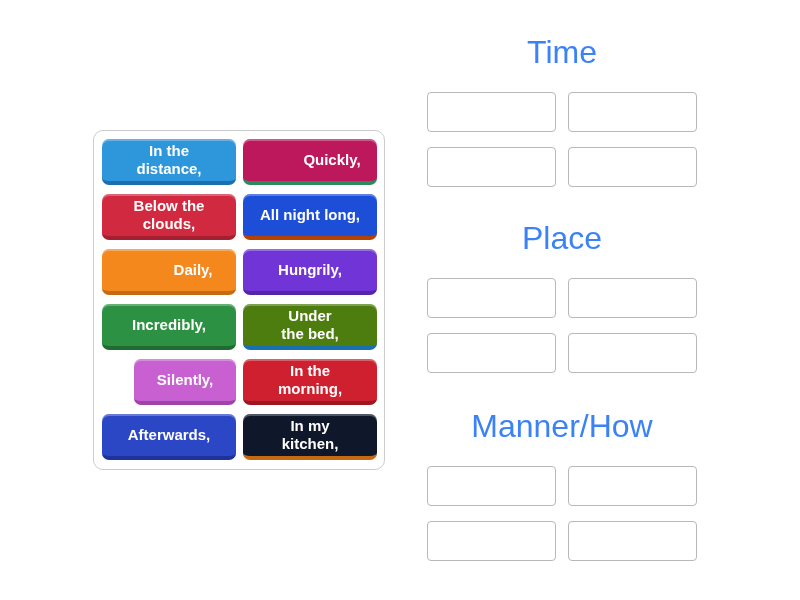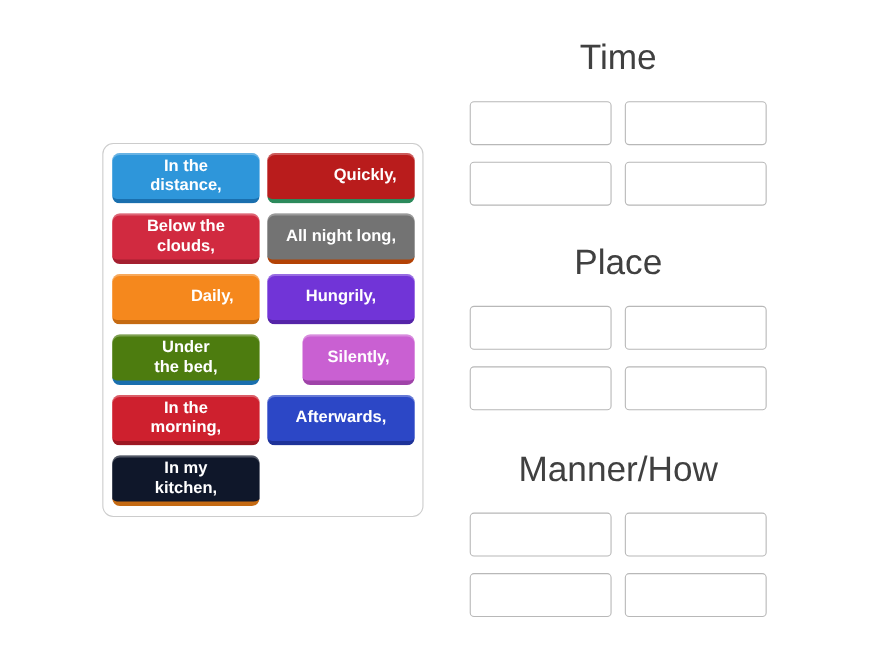--- a/index.html
+++ b/index.html
@@ -49,21 +49,21 @@
   .group {
     position: absolute;
     left: 427px;
     width: 270px;
   }
   .group-title {
     text-align: center;
     font-size: 32px;
     line-height: 44px;
     font-weight: 400;
-    color: #404040;
+    color: #3b82f6;
   }
   .slot-grid {
     margin-top: 18px;
     display: grid;
     grid-template-columns: 129px 129px;
     grid-auto-rows: 40px;
     column-gap: 12px;
     row-gap: 15px;
   }
   .slot {
@@ -77,35 +77,38 @@
 </style>
 </head>
 <body>
 
 <div class="bank-panel">
   <div class="bank-grid">
     <div class="tile" style="background: rgb(46, 150, 218); border-bottom-color: rgb(26, 111, 174);">
         <span class="tile-label">In the
 distance,</span>
       </div>
-    <div class="tile" style="background: #b91c1c; border-bottom-color: rgb(44, 138, 92); padding-left: 44px;">
+    <div class="tile" style="background: #be185d; border-bottom-color: rgb(44, 138, 92); padding-left: 44px;">
         <span class="tile-label">Quickly,</span>
       </div>
     <div class="tile" style="background: rgb(209, 42, 64); border-bottom-color: rgb(164, 31, 48);">
         <span class="tile-label">Below the
 clouds,</span>
       </div>
-    <div class="tile" style="background: #737373; border-bottom-color: rgb(179, 66, 5);">
+    <div class="tile" style="background: #1d4ed8; border-bottom-color: rgb(179, 66, 5);">
         <span class="tile-label">All night long,</span>
       </div>
     <div class="tile" style="background: rgb(245, 136, 29); border-bottom-color: rgb(197, 106, 18); padding-left: 48px;">
         <span class="tile-label">Daily,</span>
       </div>
     <div class="tile" style="background: rgb(113, 52, 215); border-bottom-color: rgb(85, 36, 168);">
         <span class="tile-label">Hungrily,</span>
+      </div>
+    <div class="tile" style="background: rgb(44, 145, 67); border-bottom-color: rgb(32, 107, 49);">
+        <span class="tile-label">Incredibly,</span>
       </div>
     <div class="tile" style="background: #4d7c0f; border-bottom-color: rgb(26, 111, 174);">
         <span class="tile-label">Under
 the bed,</span>
       </div>
     <div class="tile" style="background: rgb(201, 96, 210); border-bottom-color: rgb(159, 67, 168); margin-left: 32px;">
         <span class="tile-label">Silently,</span>
       </div>
     <div class="tile" style="background: rgb(206, 32, 46); border-bottom-color: rgb(157, 23, 34);">
         <span class="tile-label">In the

